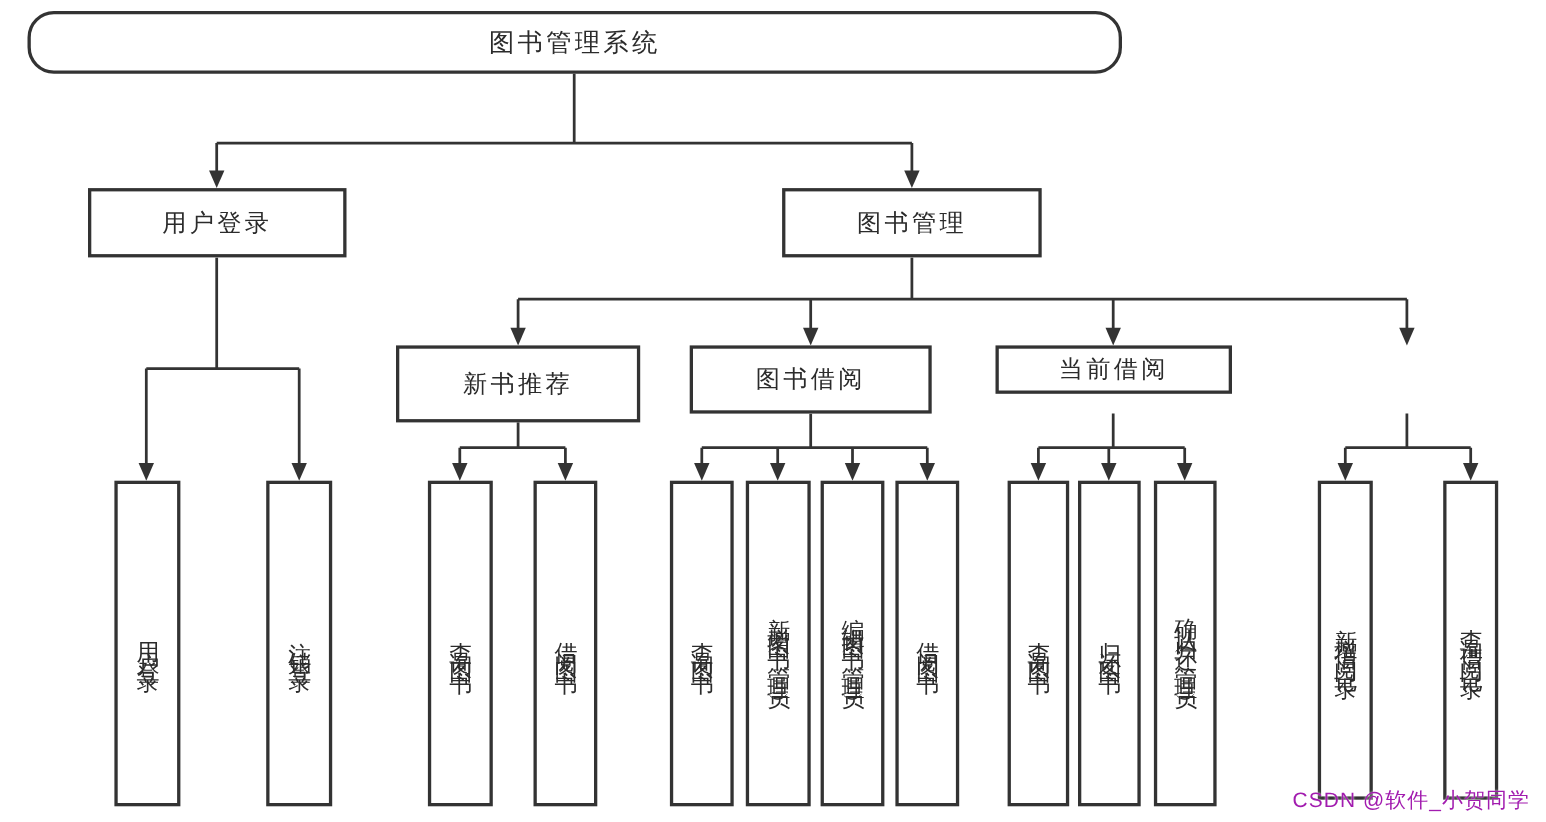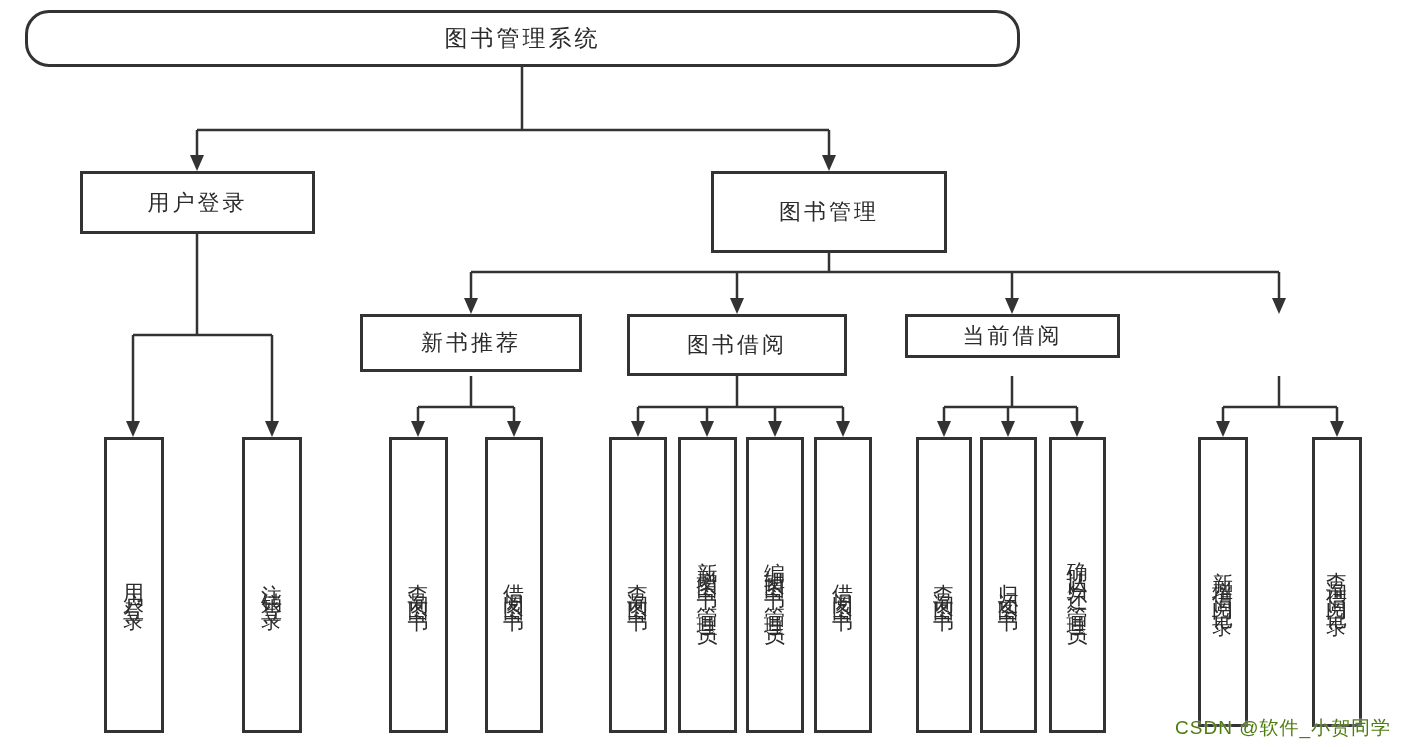--- a/index.html
+++ b/index.html
@@ -23,21 +23,21 @@
     box-sizing:border-box;top:437px;height:296px;
   }
   .leaf span{
     writing-mode:vertical-rl;
     font-size:21px;letter-spacing:9px;line-height:1;
     white-space:nowrap;
   }
   .leaf.short{height:290px;}
   .watermark{
     position:absolute;right:14px;bottom:6px;
-    font-size:19px;color:#4d7c0f;letter-spacing:1px;
+    font-size:19px;color:#a21caf;letter-spacing:1px;
     text-shadow:0 0 2px #ffffff;
   }
 </style>
 </head>
 <body>
 
 <div class="stage">
 
   <svg class="connectors" width="1405" height="747" viewBox="0 0 1405 747">
     <g stroke="#333" stroke-width="2.5" fill="none">
@@ -79,25 +79,25 @@
     </g>
   </svg>
 
   <div class="node root" style="left:25px;top:10px;width:995px;height:57px;border-radius:24px;">
     <span>图书管理系统</span>
   </div>
 
   <div class="node branch" style="left:80px;top:171px;width:235px;height:63px;">
     <span>用户登录</span>
   </div>
-  <div class="node branch" style="left:711px;top:171px;width:236px;height:82px;">
+  <div class="node branch" style="left:711px;top:171px;width:236px;height:63px;">
     <span>图书管理</span>
   </div>
 
-  <div class="node branch" style="left:360px;top:314px;width:222px;height:58px;">
+  <div class="node branch" style="left:360px;top:314px;width:222px;height:70px;">
     <span>新书推荐</span>
   </div>
   <div class="node branch" style="left:627px;top:314px;width:220px;height:62px;">
     <span>图书借阅</span>
   </div>
   <div class="node branch" style="left:905px;top:314px;width:215px;height:44px;">
     <span>当前借阅</span>
   </div>
 
   <div class="leaf" style="left:104px;width:60px;">

